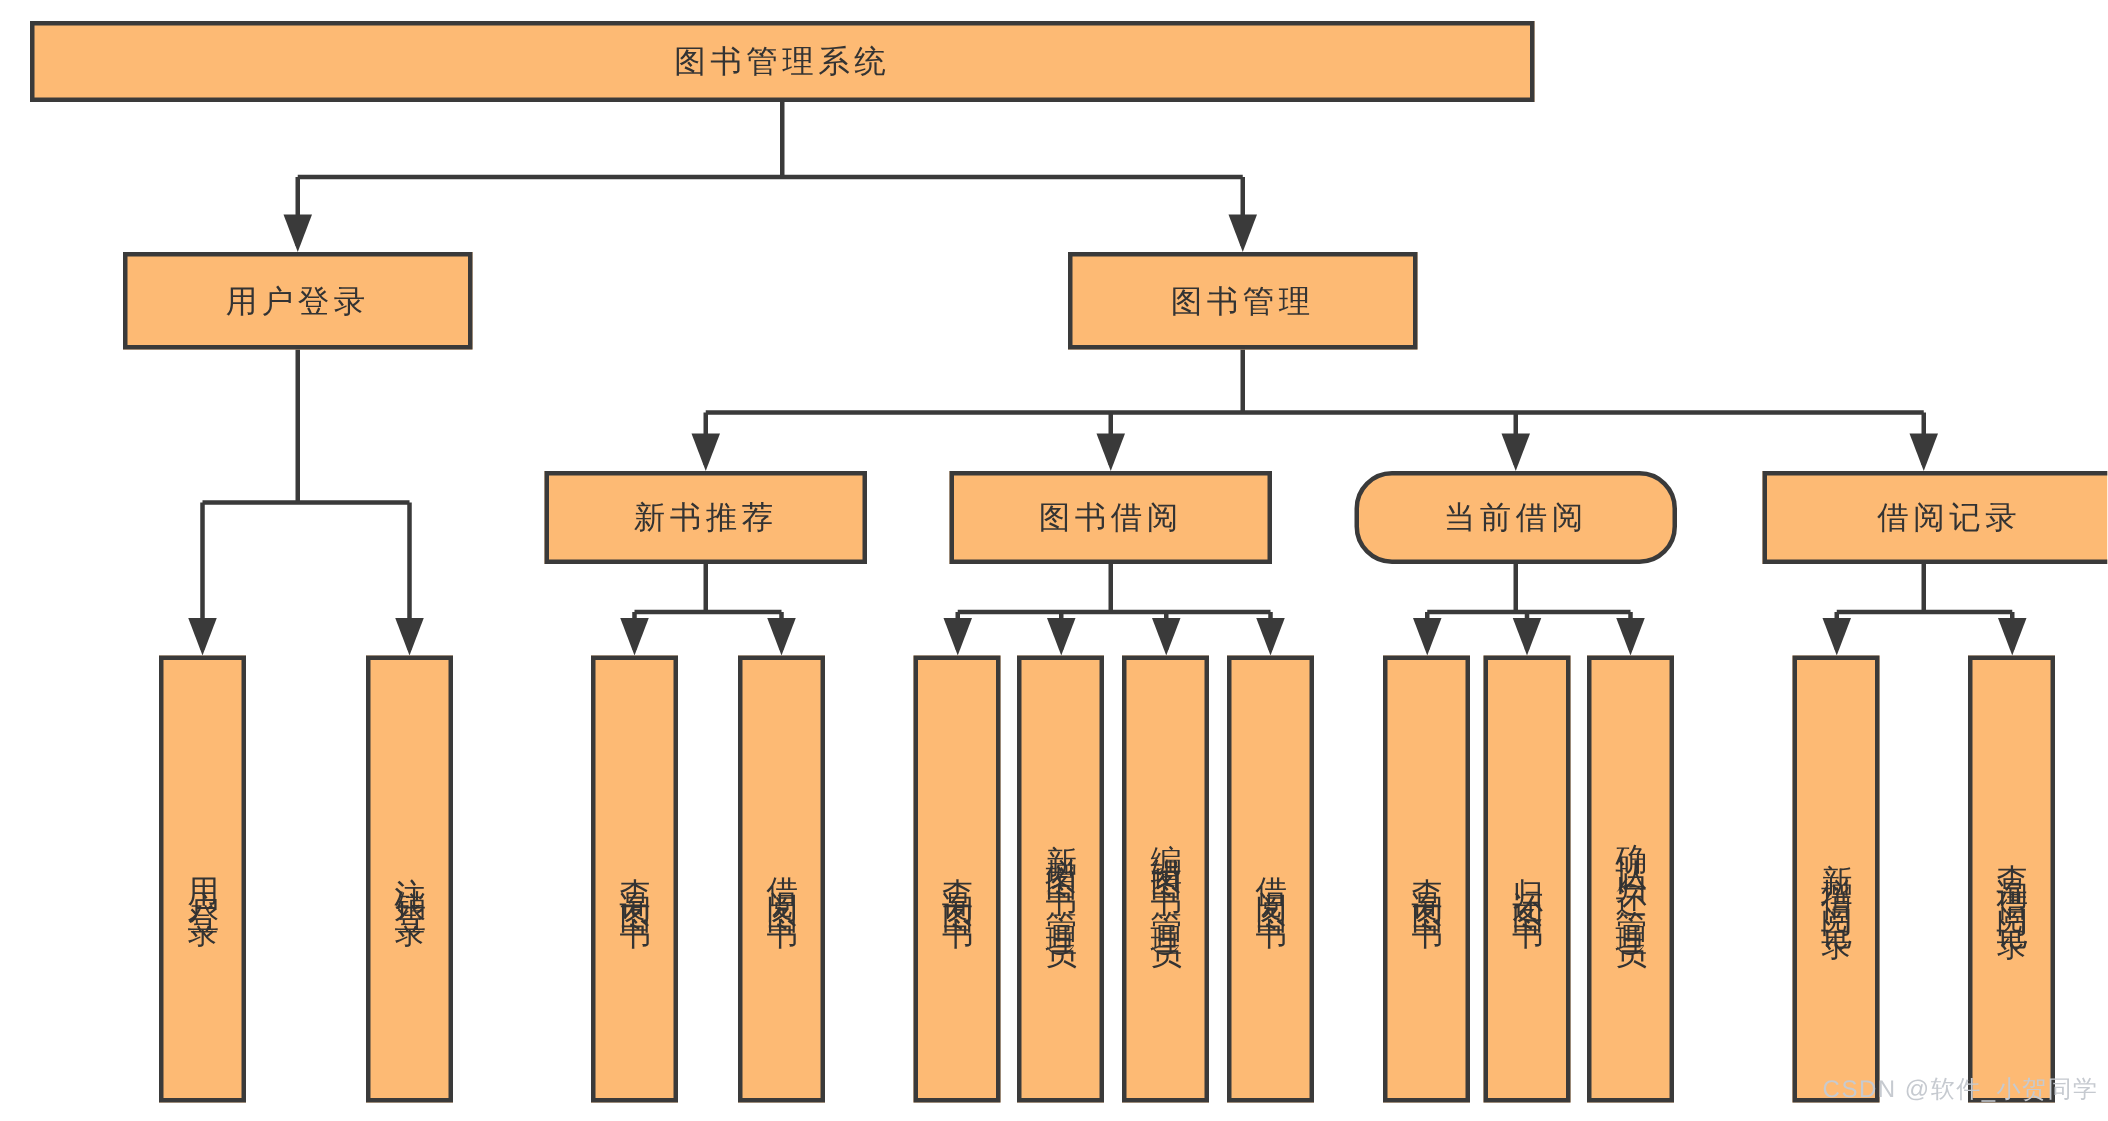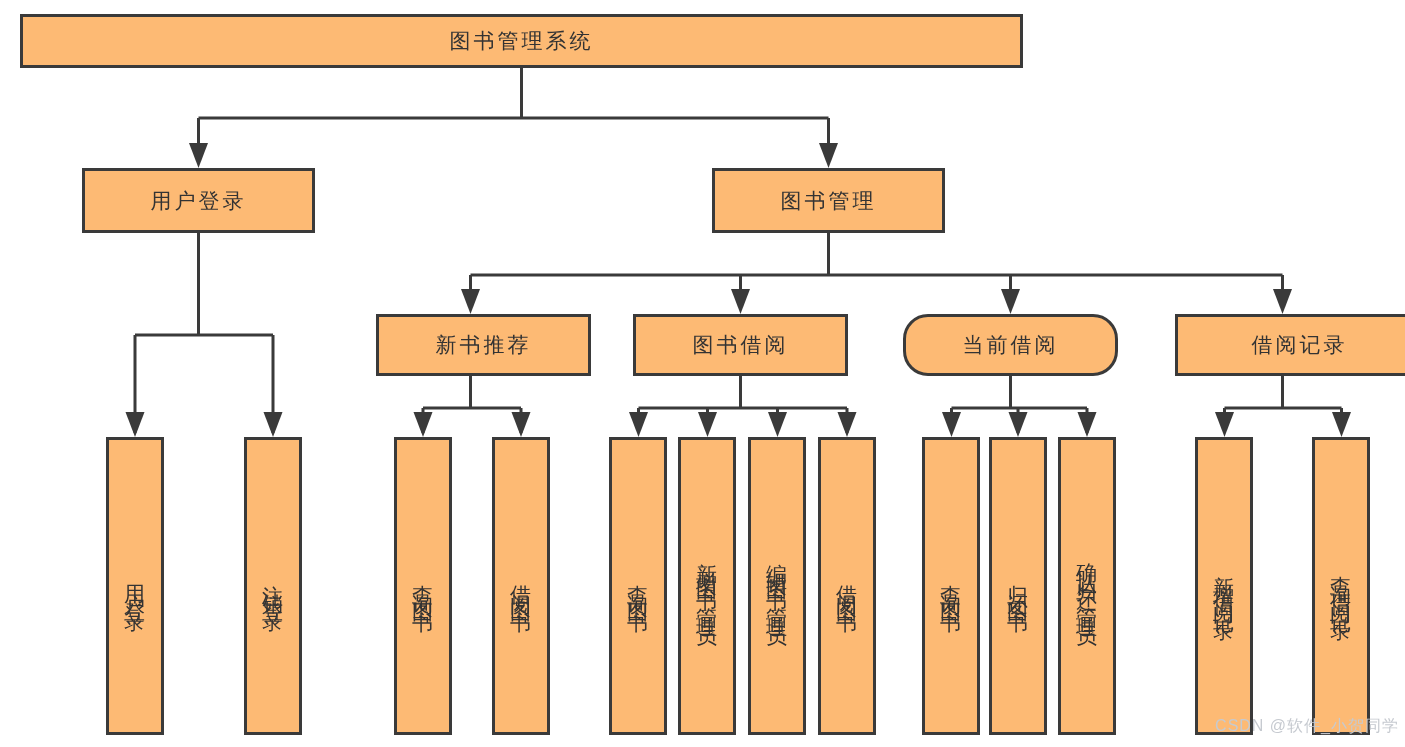--- a/index.html
+++ b/index.html
@@ -107,21 +107,21 @@
       <path class="ar" d="M1215 412 h19 L1224.5 437 Z"></path>
       <path class="ar" d="M1332 412 h19 L1341.5 437 Z"></path>
     </g>
   </svg>
 
   <div class="box h" style="left:20px; top:14px; width:1003px; height:54px;">图书管理系统</div>
 
   <div class="box h" style="left:82px; top:168px; width:233px; height:65px;">用户登录</div>
   <div class="box h" style="left:712px; top:168px; width:233px; height:65px;">图书管理</div>
 
-  <div class="box h" style="left:376px; top:314px; width:215px; height:62px;">新书推荐</div>
+  <div class="box h" style="left:363px; top:314px; width:215px; height:62px;">新书推荐</div>
   <div class="box h" style="left:633px; top:314px; width:215px; height:62px;text-align:center;">图书借阅</div>
   <div class="box h" style="left:903px; top:314px; width:215px; height:62px;border-radius:25px;">当前借阅</div>
   <div class="box h" style="left:1175px; top:314px; width:249px; height:62px;">借阅记录</div>
 
   <div class="box v" style="left:106px; top:437px; width:58px; height:298px;">用户登录</div>
   <div class="box v" style="left:244px; top:437px; width:58px; height:298px;">注销登录</div>
 
   <div class="box v" style="left:394px; top:437px; width:58px; height:298px;">查询图书</div>
   <div class="box v" style="left:492px; top:437px; width:58px; height:298px;">借阅图书</div>
 

